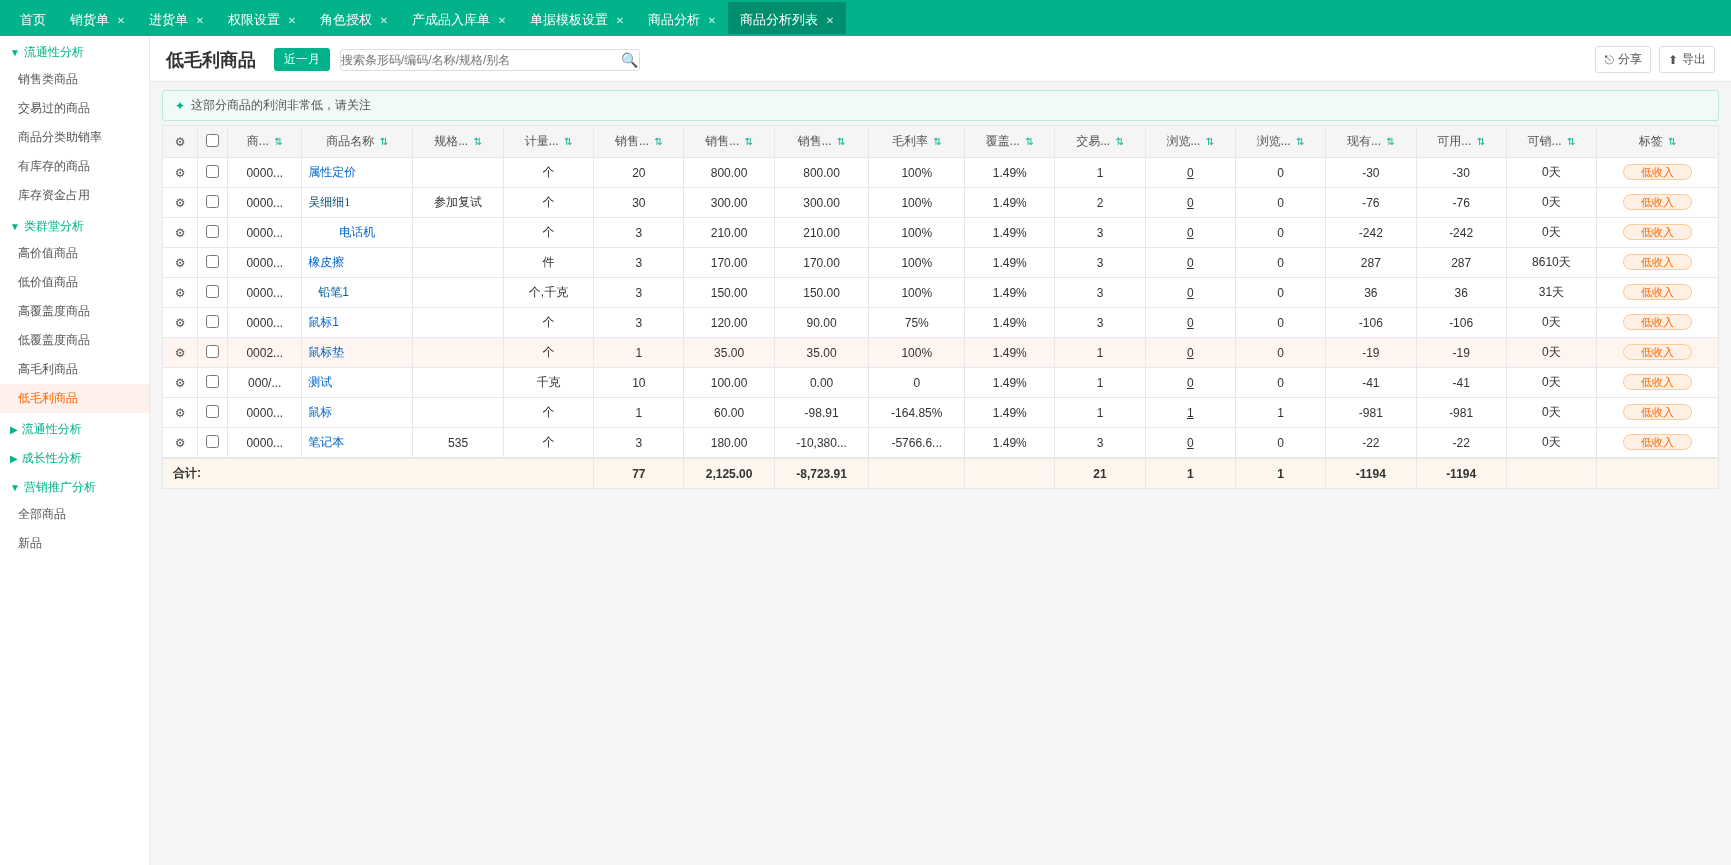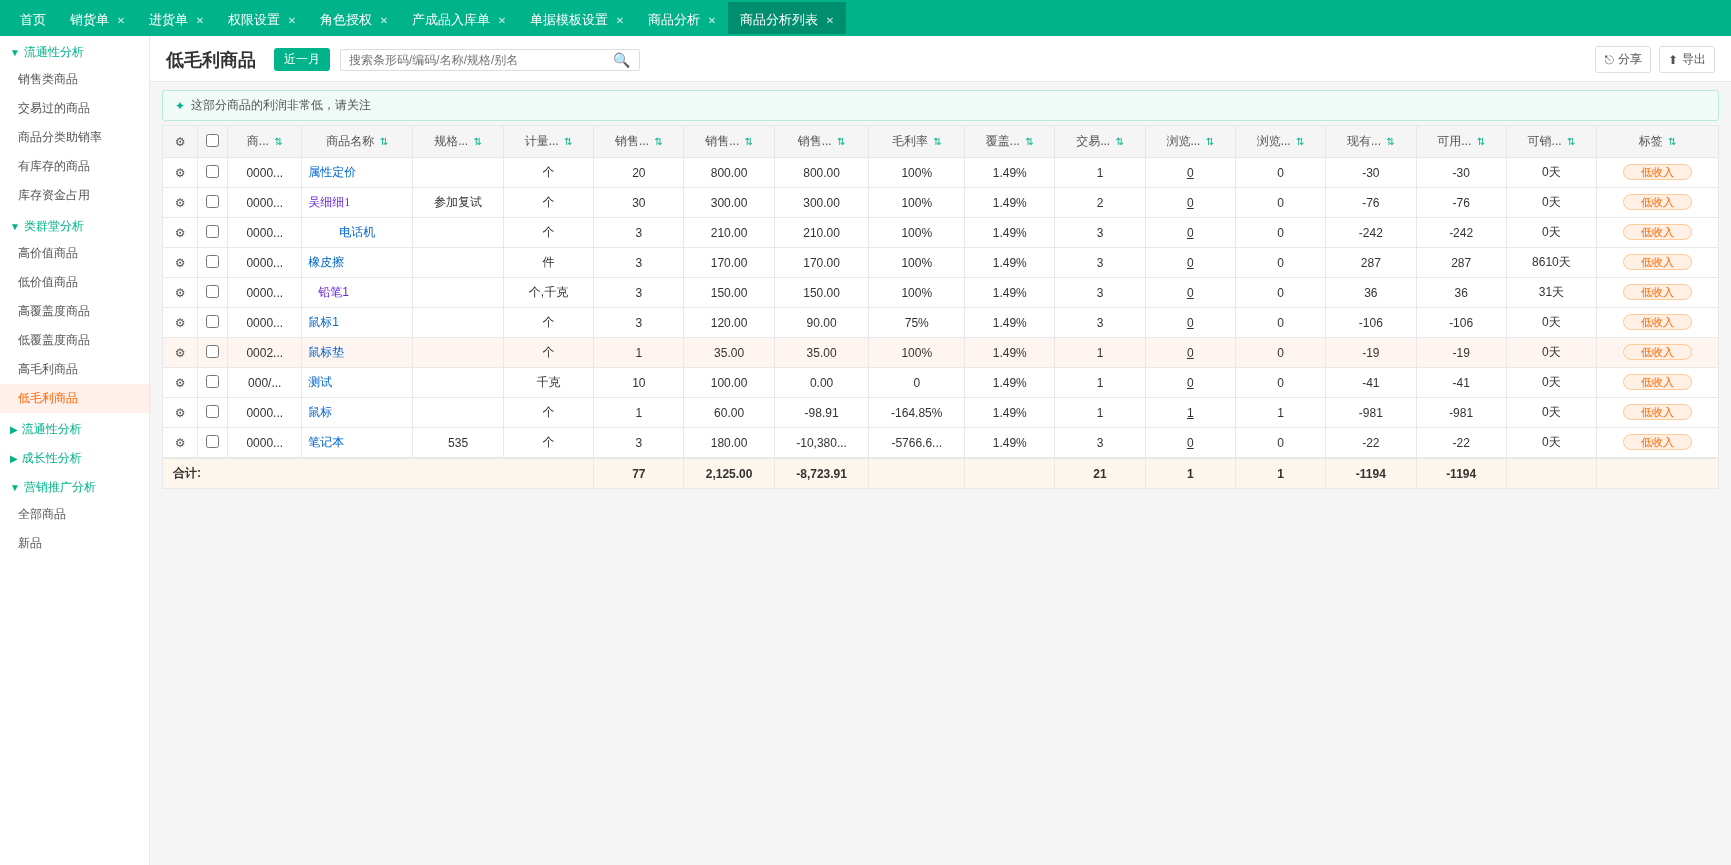--- a/index.html
+++ b/index.html
@@ -87,21 +87,21 @@
       border-radius: 3px;
       padding: 3px 10px;
       font-size: 12px;
       cursor: pointer;
     }
     .search-box {
       display: flex;
       align-items: center;
       border: 1px solid #ddd;
       border-radius: 3px;
-      padding: 2px 8px;
+      padding: 2px 0;
       background: #fff;
       flex: 1;
       max-width: 300px;
     }
     .search-box input {
       border: none;
       outline: none;
       font-size: 12px;
       width: 100%;
       color: #999;
@@ -437,21 +437,21 @@
     <td>0</td>
     <td>-30</td>
     <td>-30</td>
     <td class="red-text">0天</td>
     <td><span class="tag-badge">低收入</span></td>
   </tr>
             <tr>
     <td><span style="color:#555;cursor:pointer;">⚙</span></td>
     <td class="checkbox-cell"><input type="checkbox" style=""></td>
     <td>0000...</td>
-    <td style="text-align:left; color:#6d28d9; cursor:pointer;font-family:Liberation Serif, serif;">吴细细1</td>
+    <td style="text-align:left; color:#0c4a6e; cursor:pointer;font-family:Liberation Serif, serif;">吴细细1</td>
     <td>参加复试</td>
     <td>个</td>
     <td>30</td>
     <td>300.00</td>
     <td class="">300.00</td>
     <td class="">100%</td>
     <td>1.49%</td>
     <td>2</td>
     <td><span class="underline-link">0</span></td>
     <td>0</td>
@@ -497,21 +497,21 @@
     <td>0</td>
     <td>287</td>
     <td>287</td>
     <td class="">8610天</td>
     <td><span class="tag-badge">低收入</span></td>
   </tr>
             <tr>
     <td><span style="color:#555;cursor:pointer;">⚙</span></td>
     <td class="checkbox-cell"><input type="checkbox" style=""></td>
     <td>0000...</td>
-    <td style="text-align:left; color:#6d28d9; cursor:pointer;padding-left:16px;">铅笔1</td>
+    <td style="text-align:left; color:#0369a1; cursor:pointer;padding-left:16px;">铅笔1</td>
     <td></td>
     <td>个,千克</td>
     <td>3</td>
     <td>150.00</td>
     <td class="">150.00</td>
     <td class="">100%</td>
     <td>1.49%</td>
     <td>3</td>
     <td><span class="underline-link">0</span></td>
     <td>0</td>

